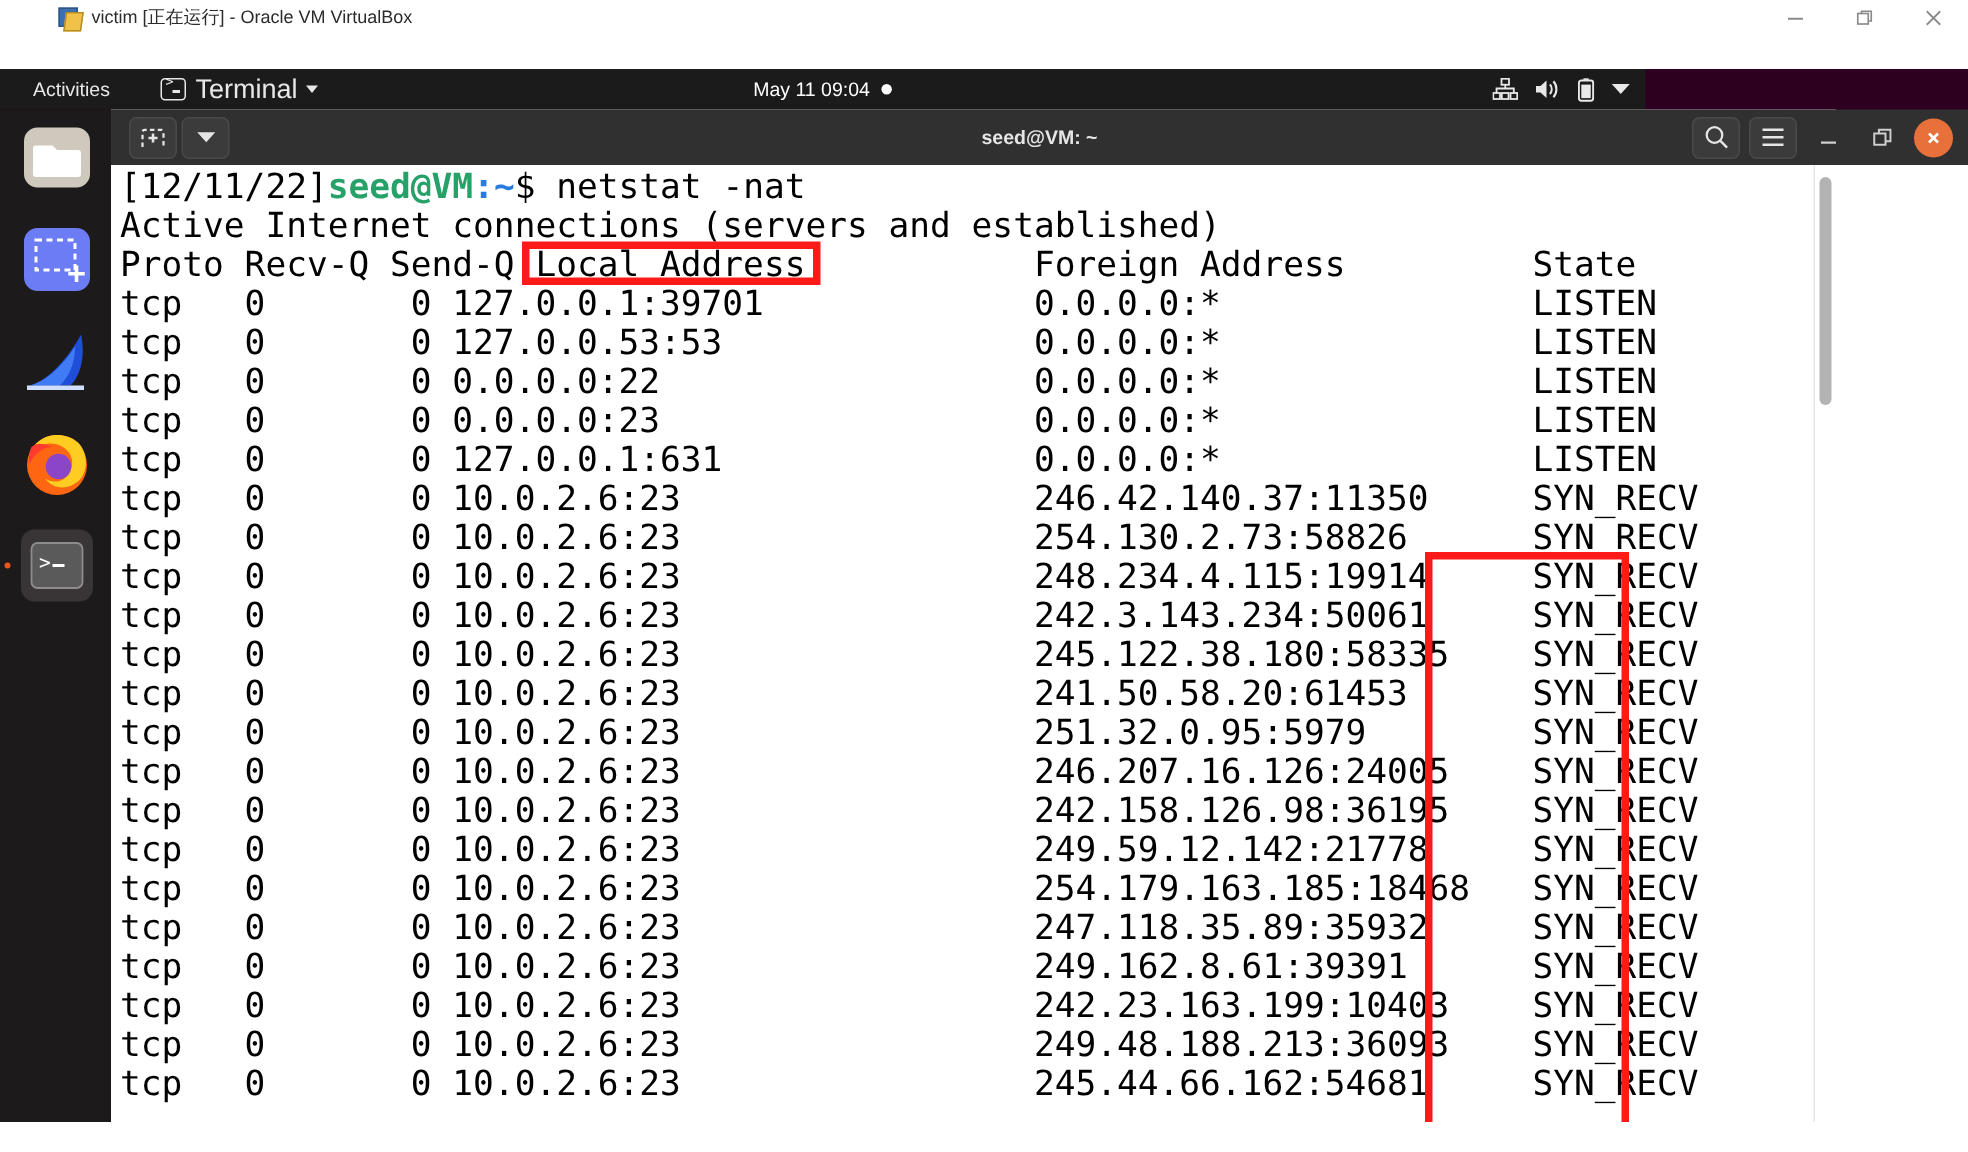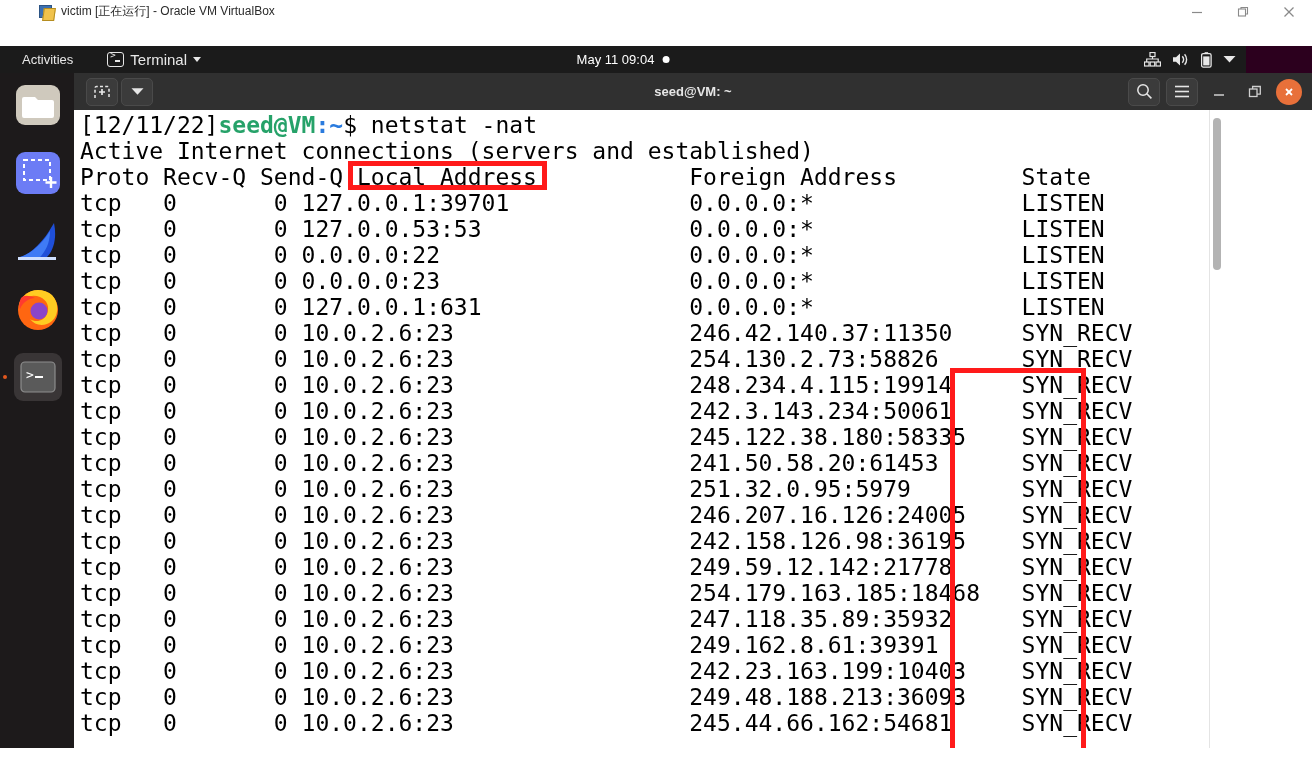--- a/index.html
+++ b/index.html
@@ -52,31 +52,31 @@
   }
 
   
   .guest {
     position: absolute; left: 0; top: 46px; width: 1312px; height: 702px;
     background: #2c001e; overflow: hidden;
   }
 
   
   .gnome-topbar {
-    position: absolute; left: 0; top: 0; width: 1246px; height: 27px;
+    position: absolute; left: 0; top: 0; width: 1097px; height: 27px;
     background: #1b1b1b; color: #ffffff;
     display: flex; align-items: center;
   }
   .activities {
     font-size: 13px; color: #e8e8e8; margin-left: 16px; padding: 2px 6px;
     font-family: "Liberation Sans", sans-serif;
   }
   .app-menu {
     display: flex; align-items: center; gap: 6px; margin-left: 28px;
-    font-size: 15px; color: #e8e8e8;
+    font-size: 18px; color: #e8e8e8;
   }
   .term-mini-icon {
     width: 15px; height: 13px; border: 1.6px solid #e8e8e8; border-radius: 3px;
     position: relative; display: inline-block;
   }
   .term-mini-icon::before {
     content: ">"; position: absolute; left: 2px; top: -3px;
     font-size: 9px; color: #e8e8e8; font-family: "DejaVu Sans Mono", monospace;
   }
   .term-mini-icon::after {

